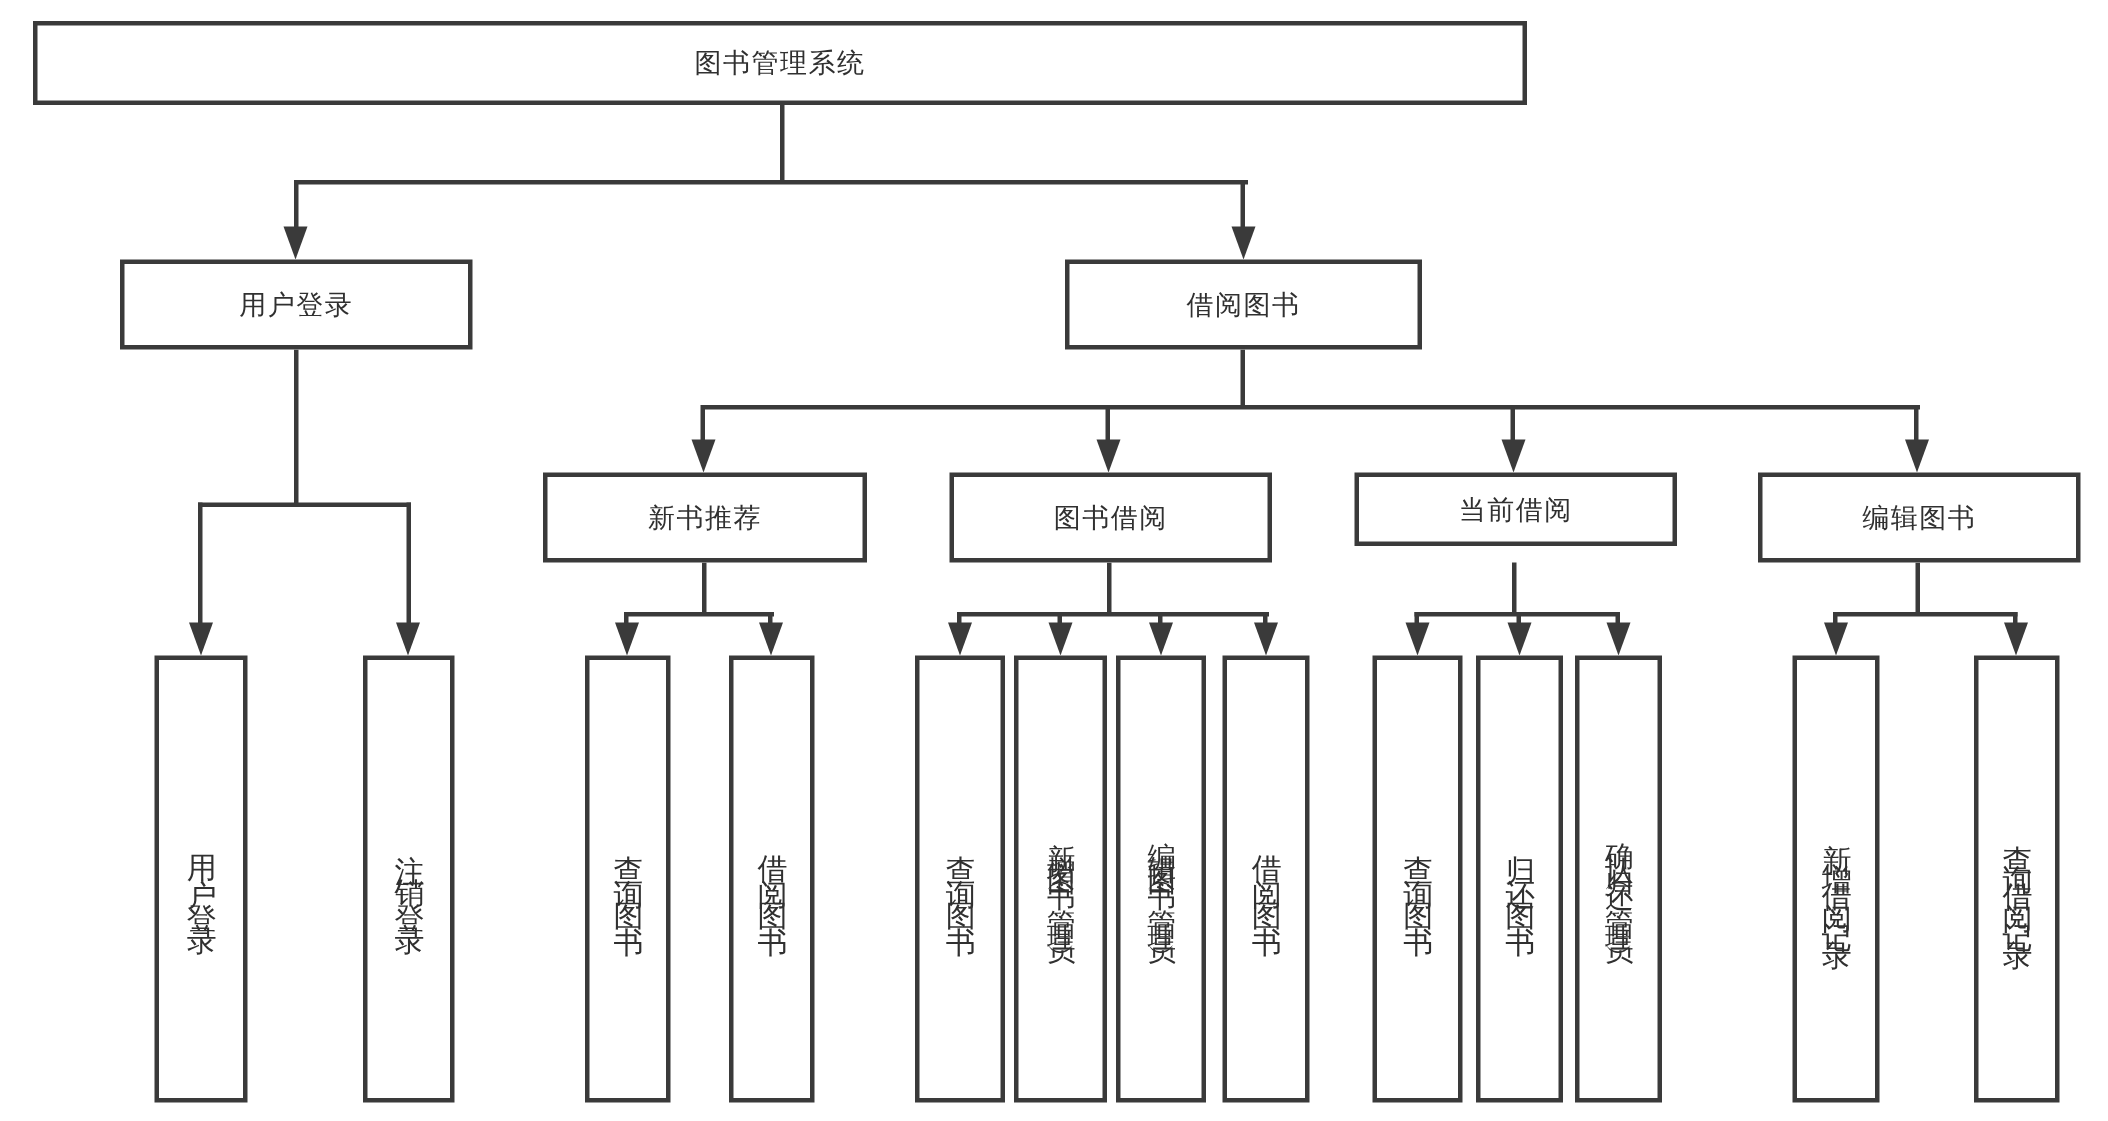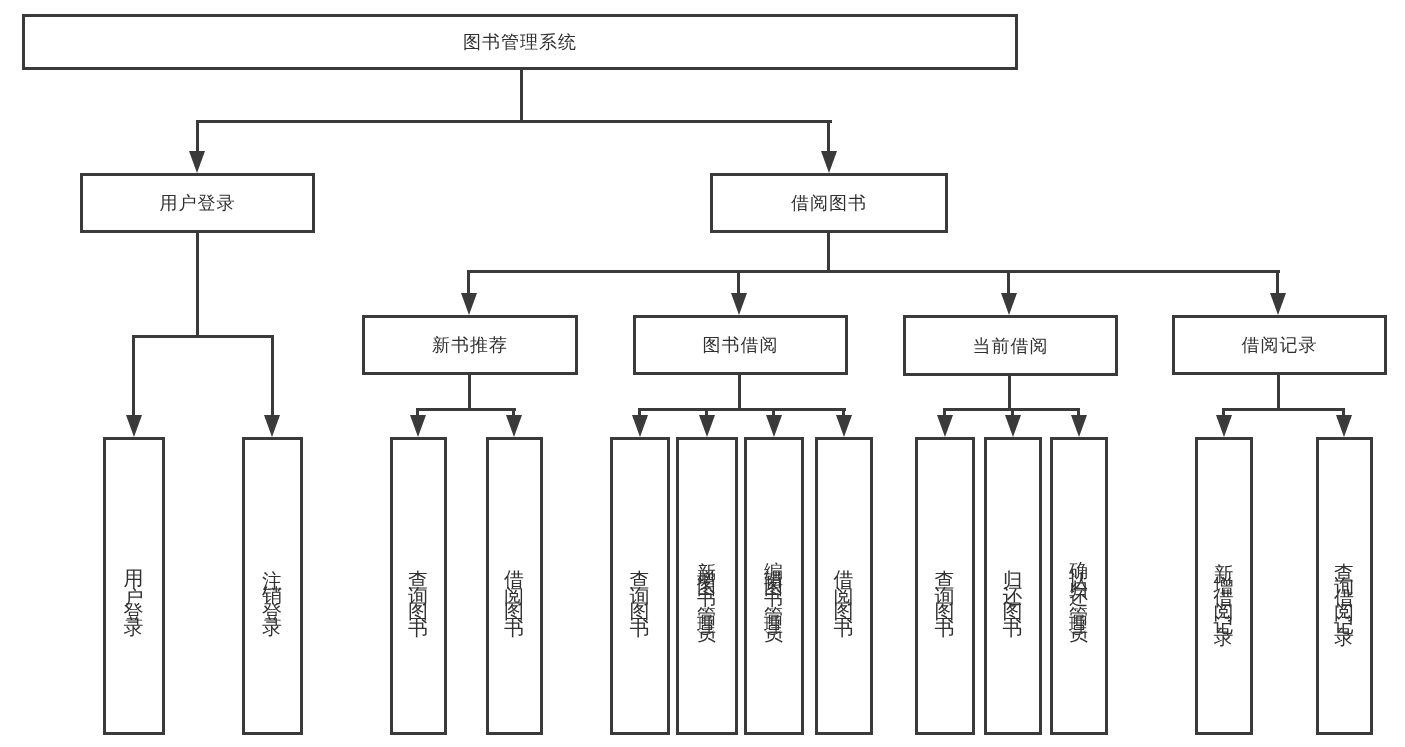--- a/index.html
+++ b/index.html
@@ -128,25 +128,25 @@
   <div class="node" style="left:710px;top:173px;width:238px;height:60px">
     <span>借阅图书</span>
   </div>
 
   <div class="node" style="left:633px;top:315px;width:215px;height:60px">
     <span>图书借阅</span>
   </div>
   <div class="node" style="left:362px;top:315px;width:216px;height:60px">
     <span>新书推荐</span>
   </div>
-  <div class="node" style="left:903px;top:315px;width:215px;height:61px">
+  <div class="node" style="left:903px;top:315px;width:215px;height:49px">
     <span>当前借阅</span>
   </div>
   <div class="node" style="left:1172px;top:315px;width:215px;height:60px">
-    <span>借阅记录</span>
+    <span>编辑图书</span>
   </div>
 
   <div class="leaf" style="left:103px;width:62px">
     <span class="vtext">用户登录</span>
   </div>
   <div class="leaf" style="left:242px;width:61px">
     <span class="vtext">注销登录</span>
   </div>
   <div class="leaf" style="left:390px;width:57px">
     <span class="vtext">查询图书</span>

